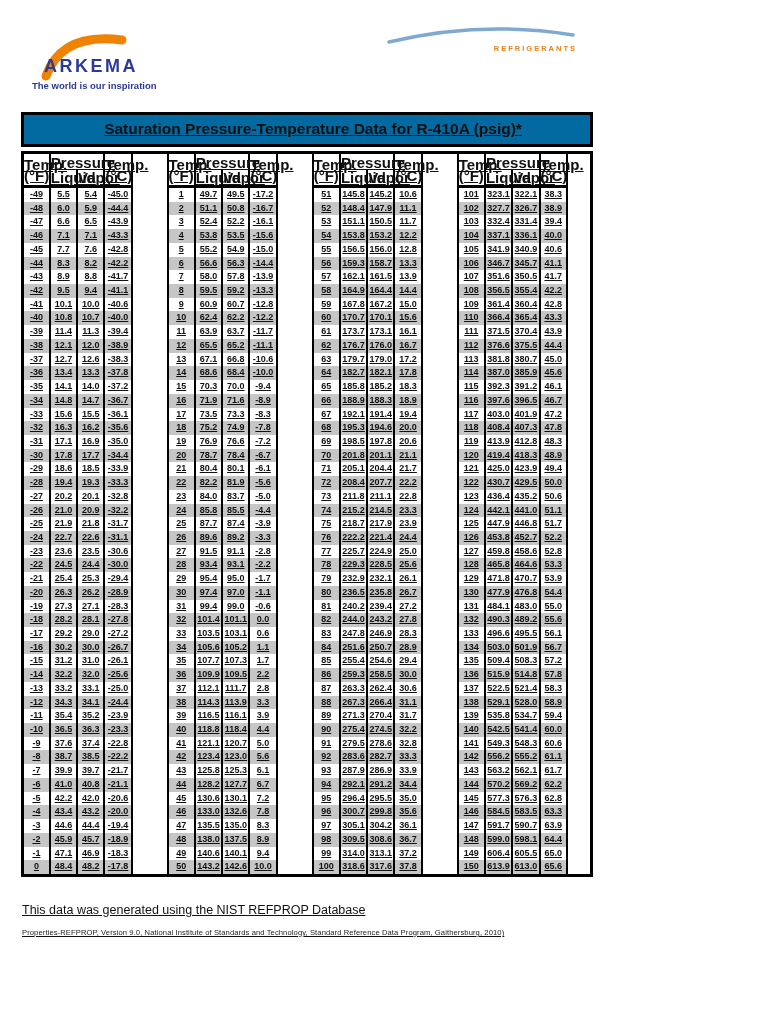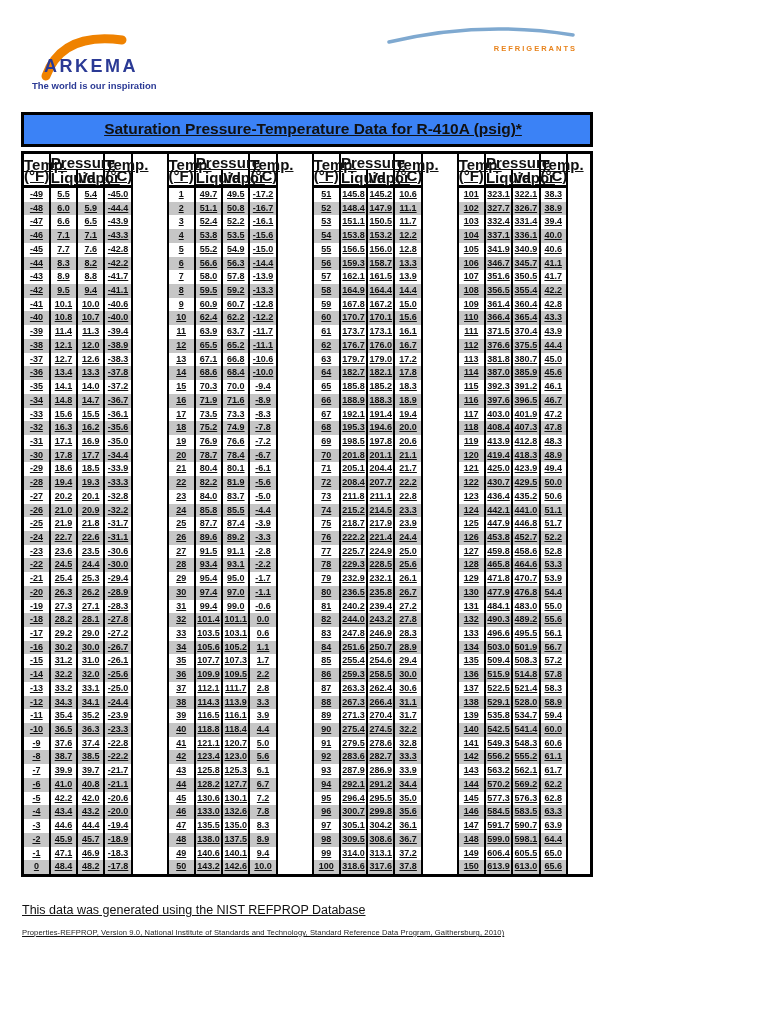--- a/index.html
+++ b/index.html
@@ -18,21 +18,21 @@
   .forane { position: absolute; right: 34px; top: 18px; width: 196px; text-align: right; }
   .forane-swoosh { display: block; margin-bottom: -14px; }
   .forane-name { font-size: 36px; font-weight: 700; color: #1d4e9b; letter-spacing: 2px; line-height: 1; }
   .forane-reg { font-size: 11px; font-weight: 700; color: #1d4e9b; vertical-align: super; }
   .forane-sub { margin-top: 10px; font-size: 7.5px; font-weight: 700; letter-spacing: 2px;
                 color: #e8831c; text-align: right; padding-right: 2px; }
 
   
   .table-area { margin: 0 20px 0 21px; }
   .title-box { border: 3px solid #000; text-align: center; font-size: 15.5px; font-weight: 700;
-               padding: 5px 0 6px 12px; margin-bottom: 4px; background: #3b82f6; }
+               padding: 5px 0 6px 12px; margin-bottom: 4px; background: #0369a1; }
   table.pt { width: 100%; border-collapse: collapse; table-layout: fixed; border: 3px solid #000; }
   col.datac { width: 4.8%; }
   col.gapc  { width: 6.3%; }
   col.edgec { width: 4.3%; }
   .pt th, .pt td { text-align: center; font-weight: 600; padding: 0;
                    border-left: 2px solid #000; border-right: 2px solid #000; }
   .pt tr > *:first-child { border-left: none; }
   .pt tr > *:last-child  { border-right: none; }
   .pt th { font-size: 15px; line-height: 11px; white-space: pre-line; vertical-align: middle;
            padding: 2px 0; }

